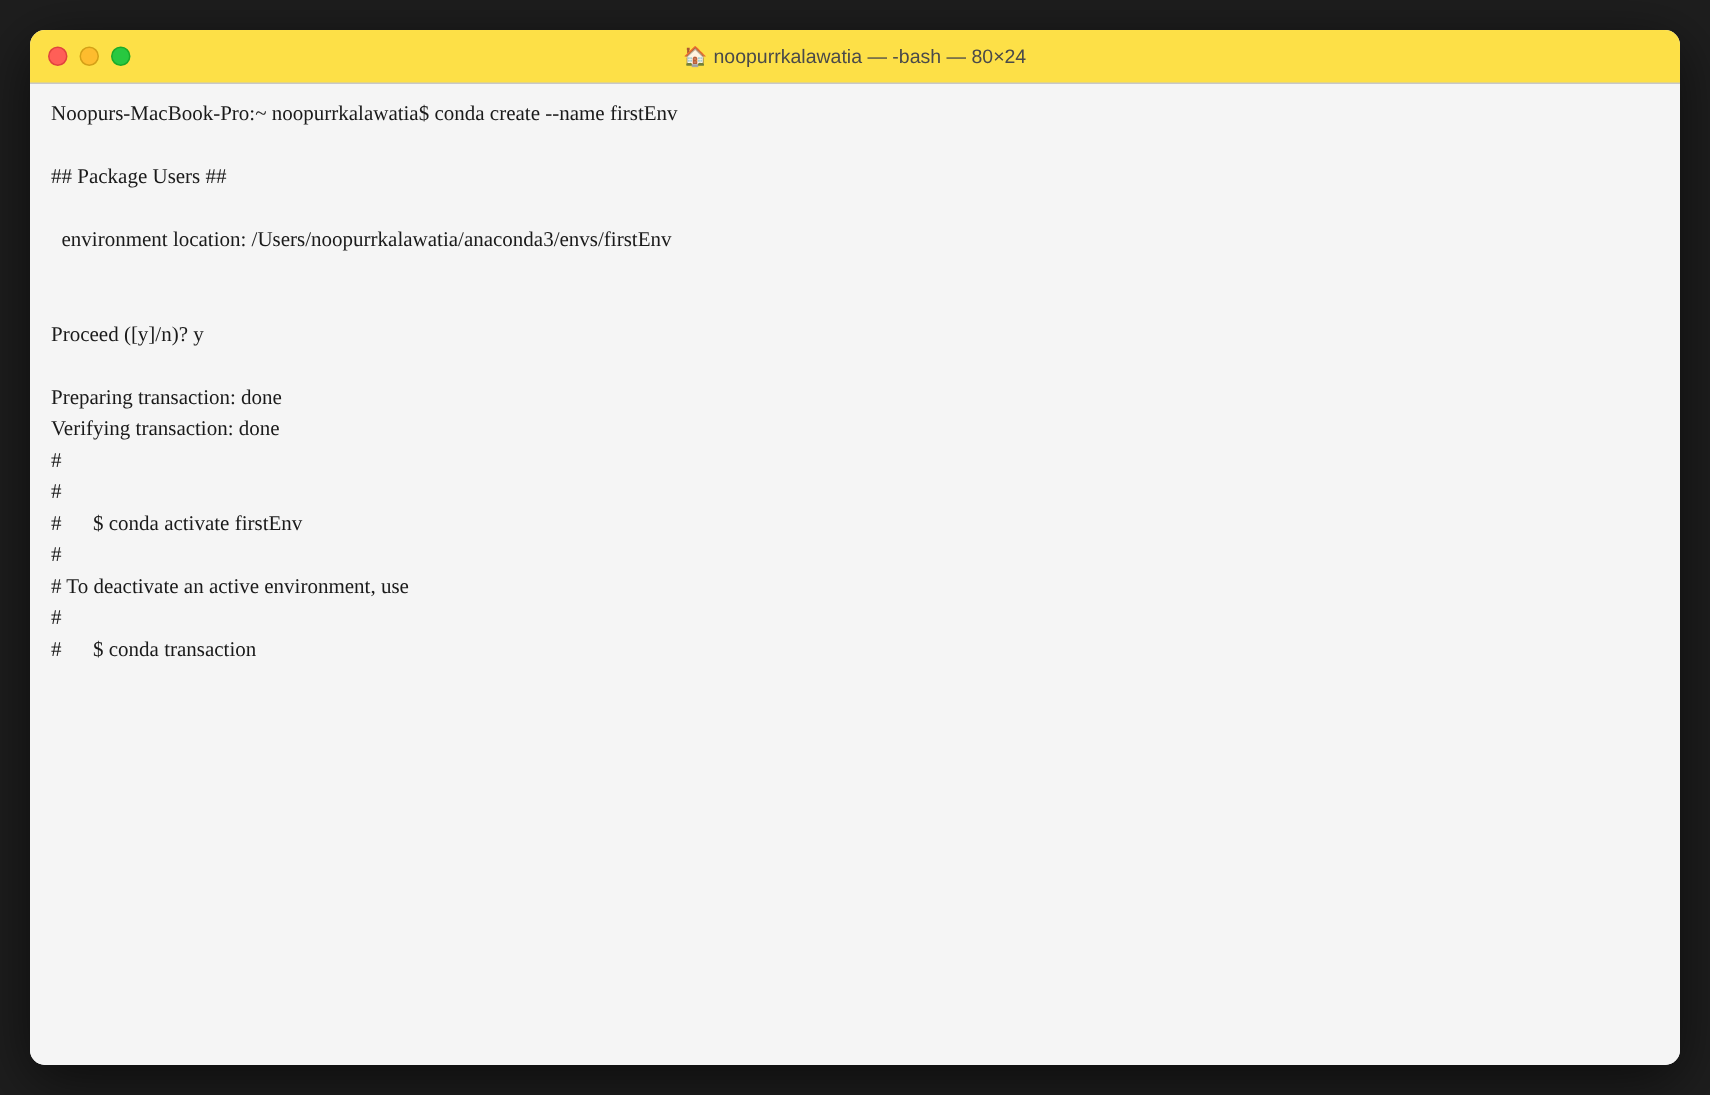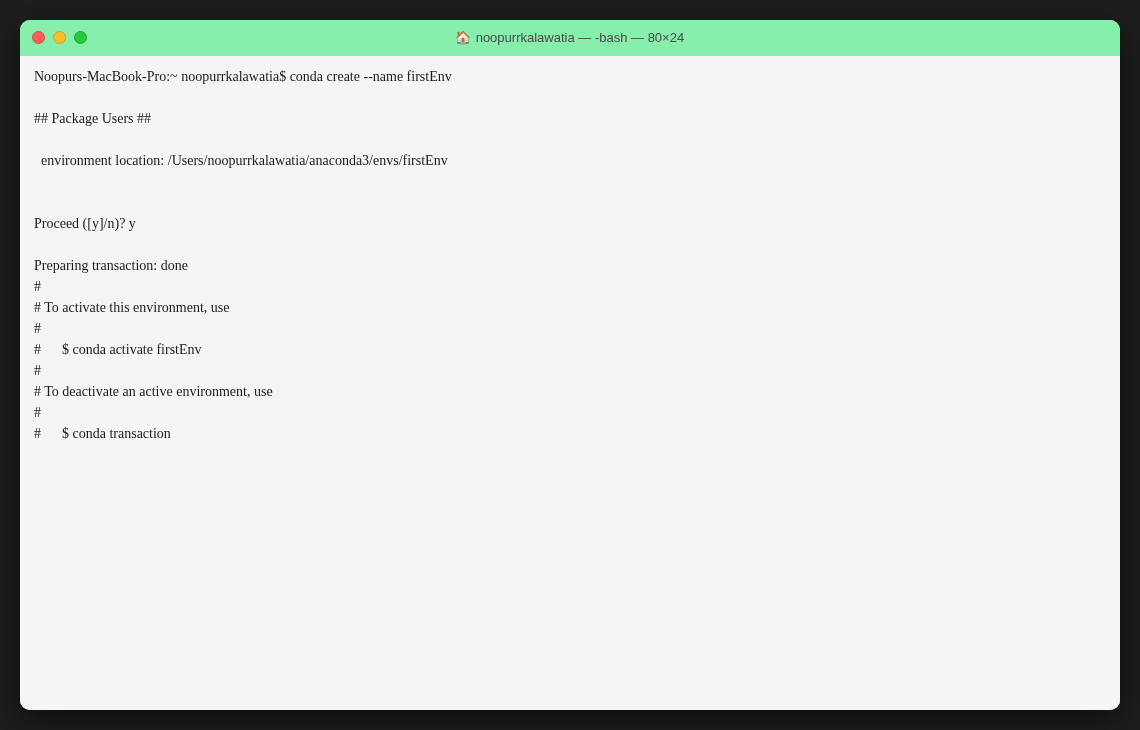--- a/index.html
+++ b/index.html
@@ -23,21 +23,21 @@
       height: 690px;
       background: #f5f5f5;
       border-radius: 10px;
       box-shadow: 0 10px 40px rgba(0,0,0,0.6);
       overflow: hidden;
       display: flex;
       flex-direction: column;
     }
 
     .title-bar {
-      background: #86efac;
+      background: #fde047;
       height: 36px;
       display: flex;
       align-items: center;
       padding: 0 12px;
       border-bottom: 1px solid #c8c8c8;
       position: relative;
       flex-shrink: 0;
     }
 
     .traffic-lights {
@@ -124,22 +124,22 @@
   <span class="terminal-line">Noopurs-MacBook-Pro:~ noopurrkalawatia$ conda create --name firstEnv</span>
       <span class="terminal-line"></span>
       <span class="terminal-line">## Package Users ##</span>
       <span class="terminal-line"></span>
       <span class="terminal-line">  environment location: /Users/noopurrkalawatia/anaconda3/envs/firstEnv</span>
       <span class="terminal-line"></span>
       <span class="terminal-line"></span>
       <span class="terminal-line">Proceed ([y]/n)? y</span>
       <span class="terminal-line"></span>
       <span class="terminal-line">Preparing transaction: done</span>
+      <span class="terminal-line">Verifying transaction: done</span>
       <span class="terminal-line">#</span>
-      <span class="terminal-line"># To activate this environment, use</span>
       <span class="terminal-line">#</span>
       <span class="terminal-line">#      $ conda activate firstEnv</span>
       <span class="terminal-line">#</span>
       <span class="terminal-line"># To deactivate an active environment, use</span>
       <span class="terminal-line">#</span>
       <span class="terminal-line">#      $ conda transaction</span>
       <span class="terminal-line"></span>
     </div>
 </div>
 

